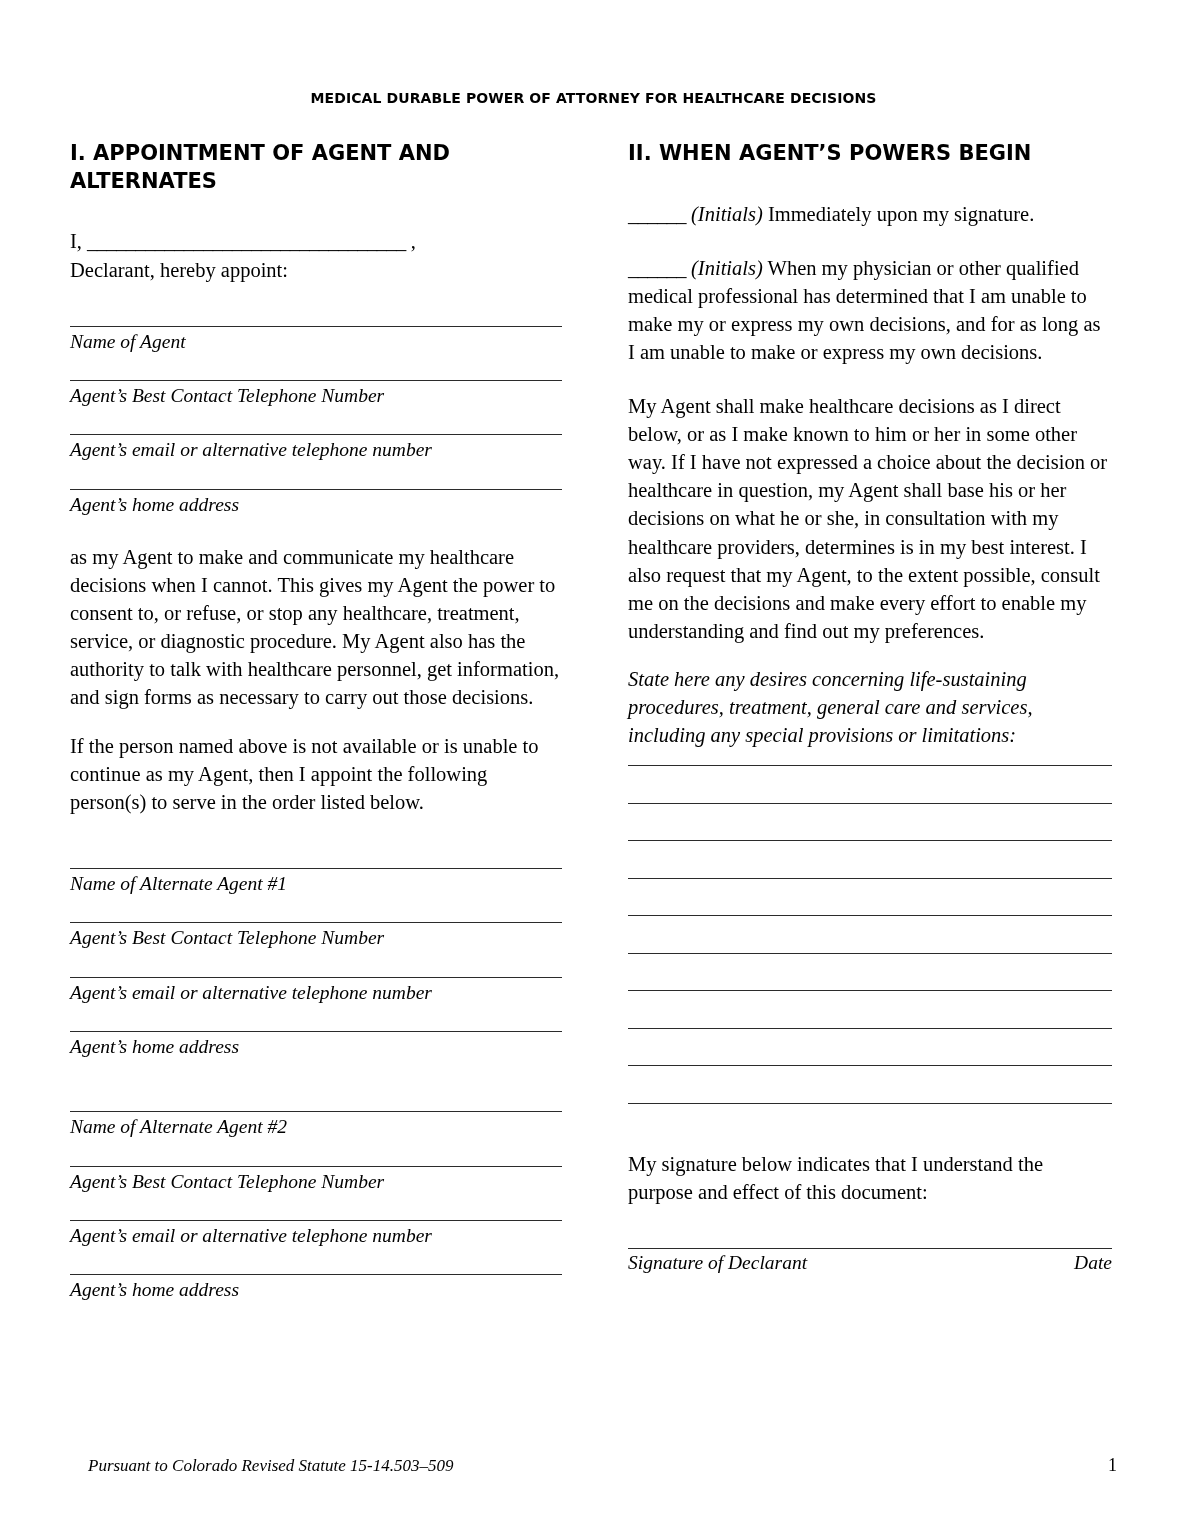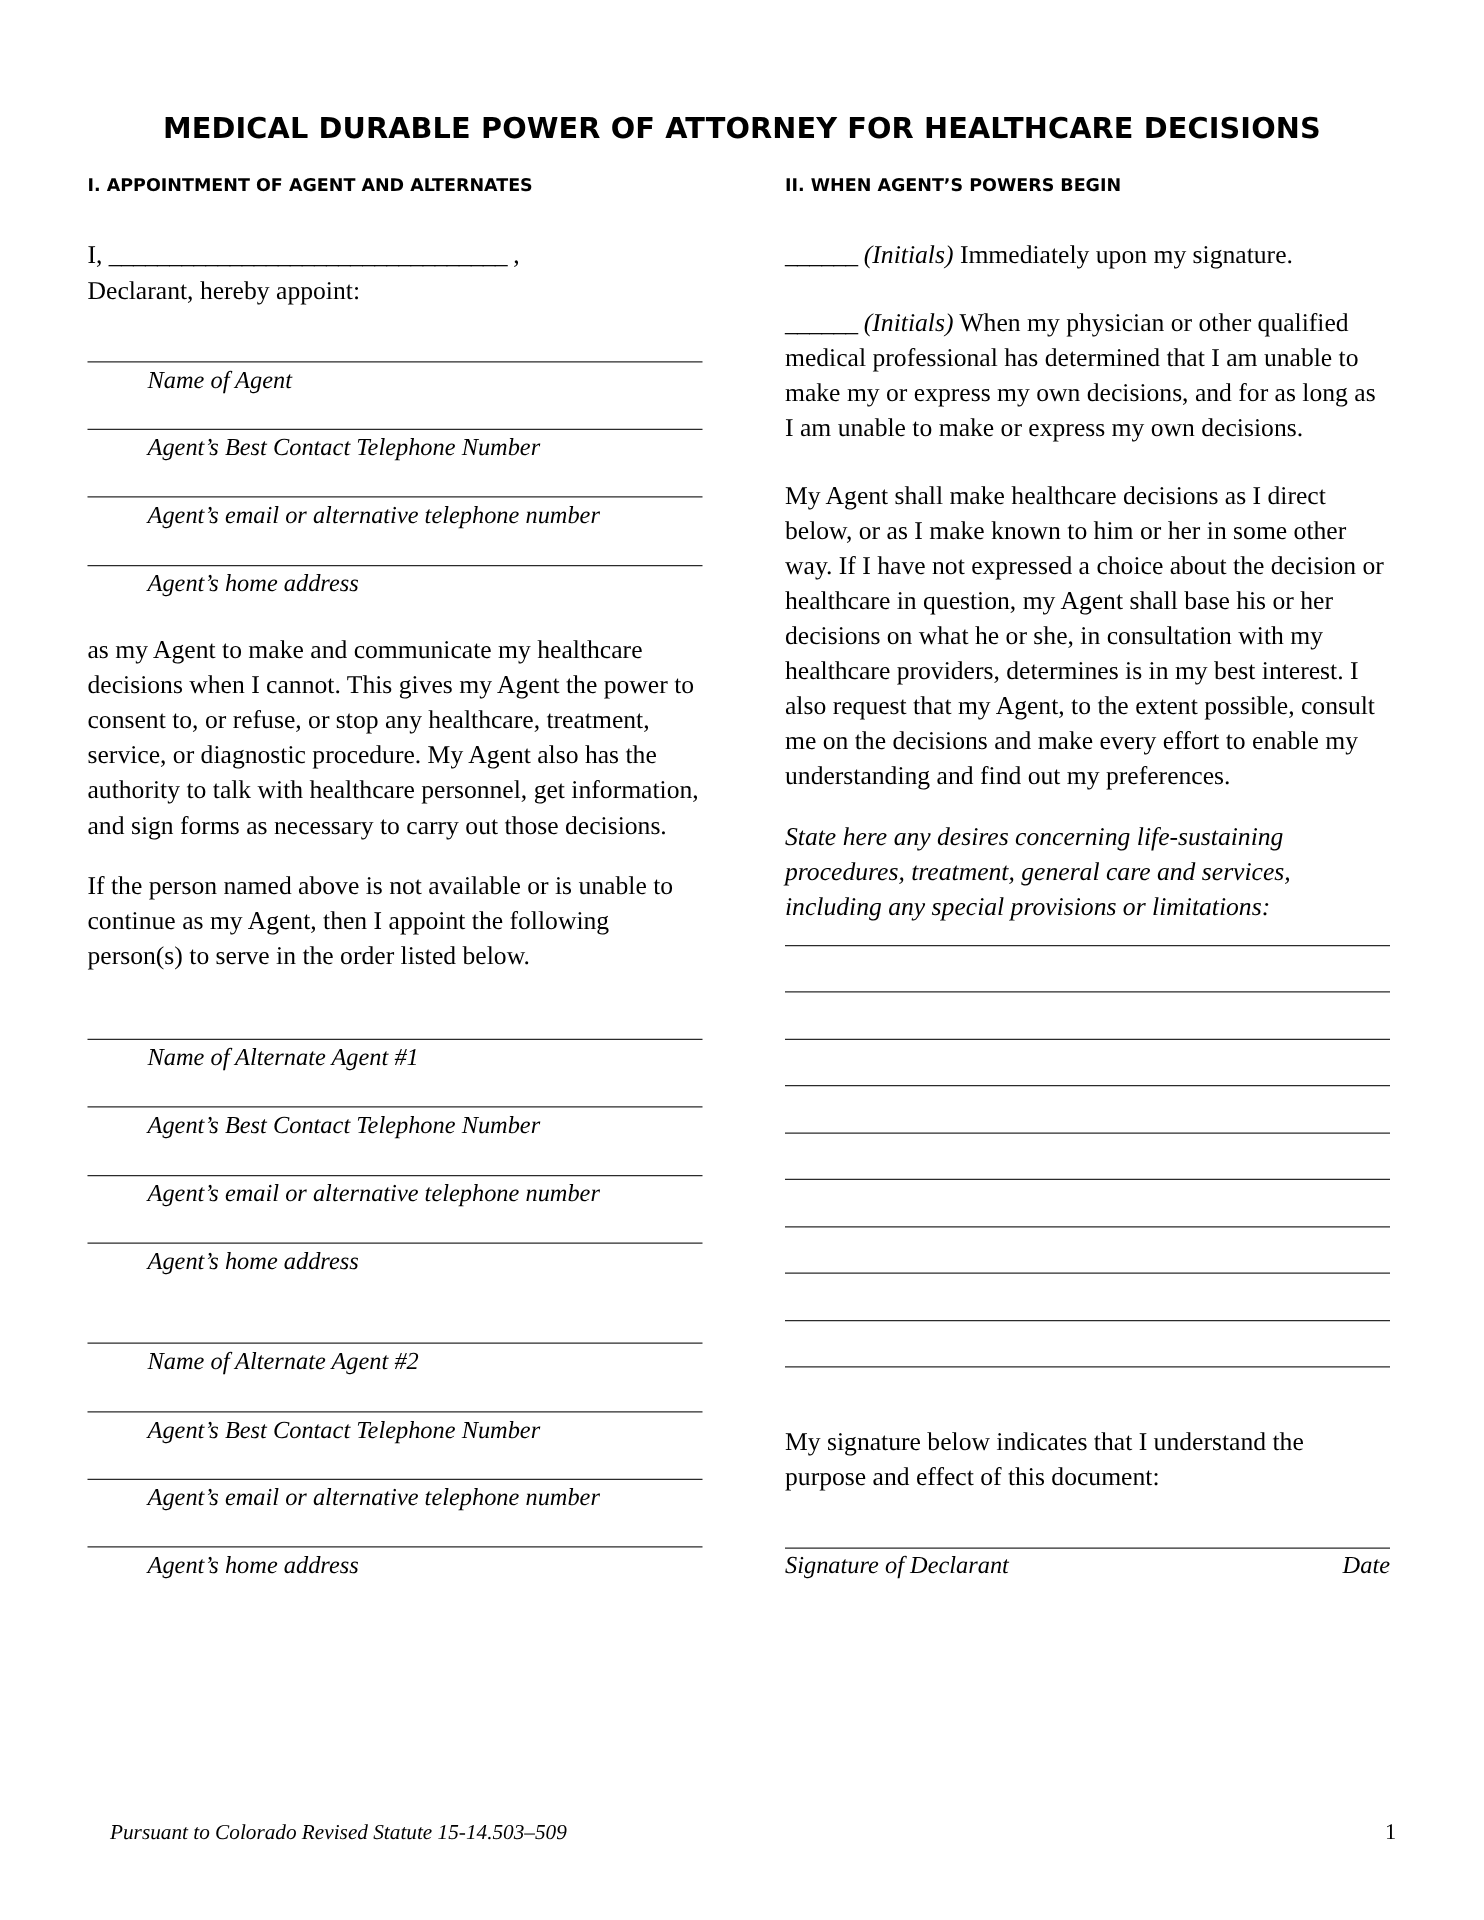--- a/index.html
+++ b/index.html
@@ -22,21 +22,21 @@
 
   
   .doc-title {
     position: absolute;
     top: 90px;
     left: 0;
     width: 1187px;
     text-align: center;
     font-family: "DejaVu Sans", "Liberation Sans", sans-serif;
     font-weight: bold;
-    font-size: 23px;
+    font-size: 14px;
     letter-spacing: 0.1px;
   }
 
   
   .col-left {
     position: absolute;
     top: 140px;
     left: 70px;
     width: 492px;
   }
@@ -45,21 +45,21 @@
     position: absolute;
     top: 140px;
     left: 628px;
     width: 484px;
   }
 
   
   .section-heading {
     font-family: "DejaVu Sans", "Liberation Sans", sans-serif;
     font-weight: bold;
-    font-size: 14px;
+    font-size: 21px;
     line-height: 1.32;
     margin: 0 0 6px 0;
   }
 
   
   .body-text {
     font-size: 20.5px;
     line-height: 1.37;
     margin: 0;
     text-align: left;
@@ -101,21 +101,20 @@
     width: 100%;
     height: 0;
   }
 
   .field .caption {
     font-style: italic;
     font-size: 19.5px;
     line-height: 1.25;
     padding-top: 3px;
     white-space: nowrap;
-    margin-left: 48px;
   }
 
   
   .write-lines {
     margin-top: 16px;
   }
 
   .write-lines .wline {
     border-bottom: 1.6px solid #2b2b2b;
     height: 0;

